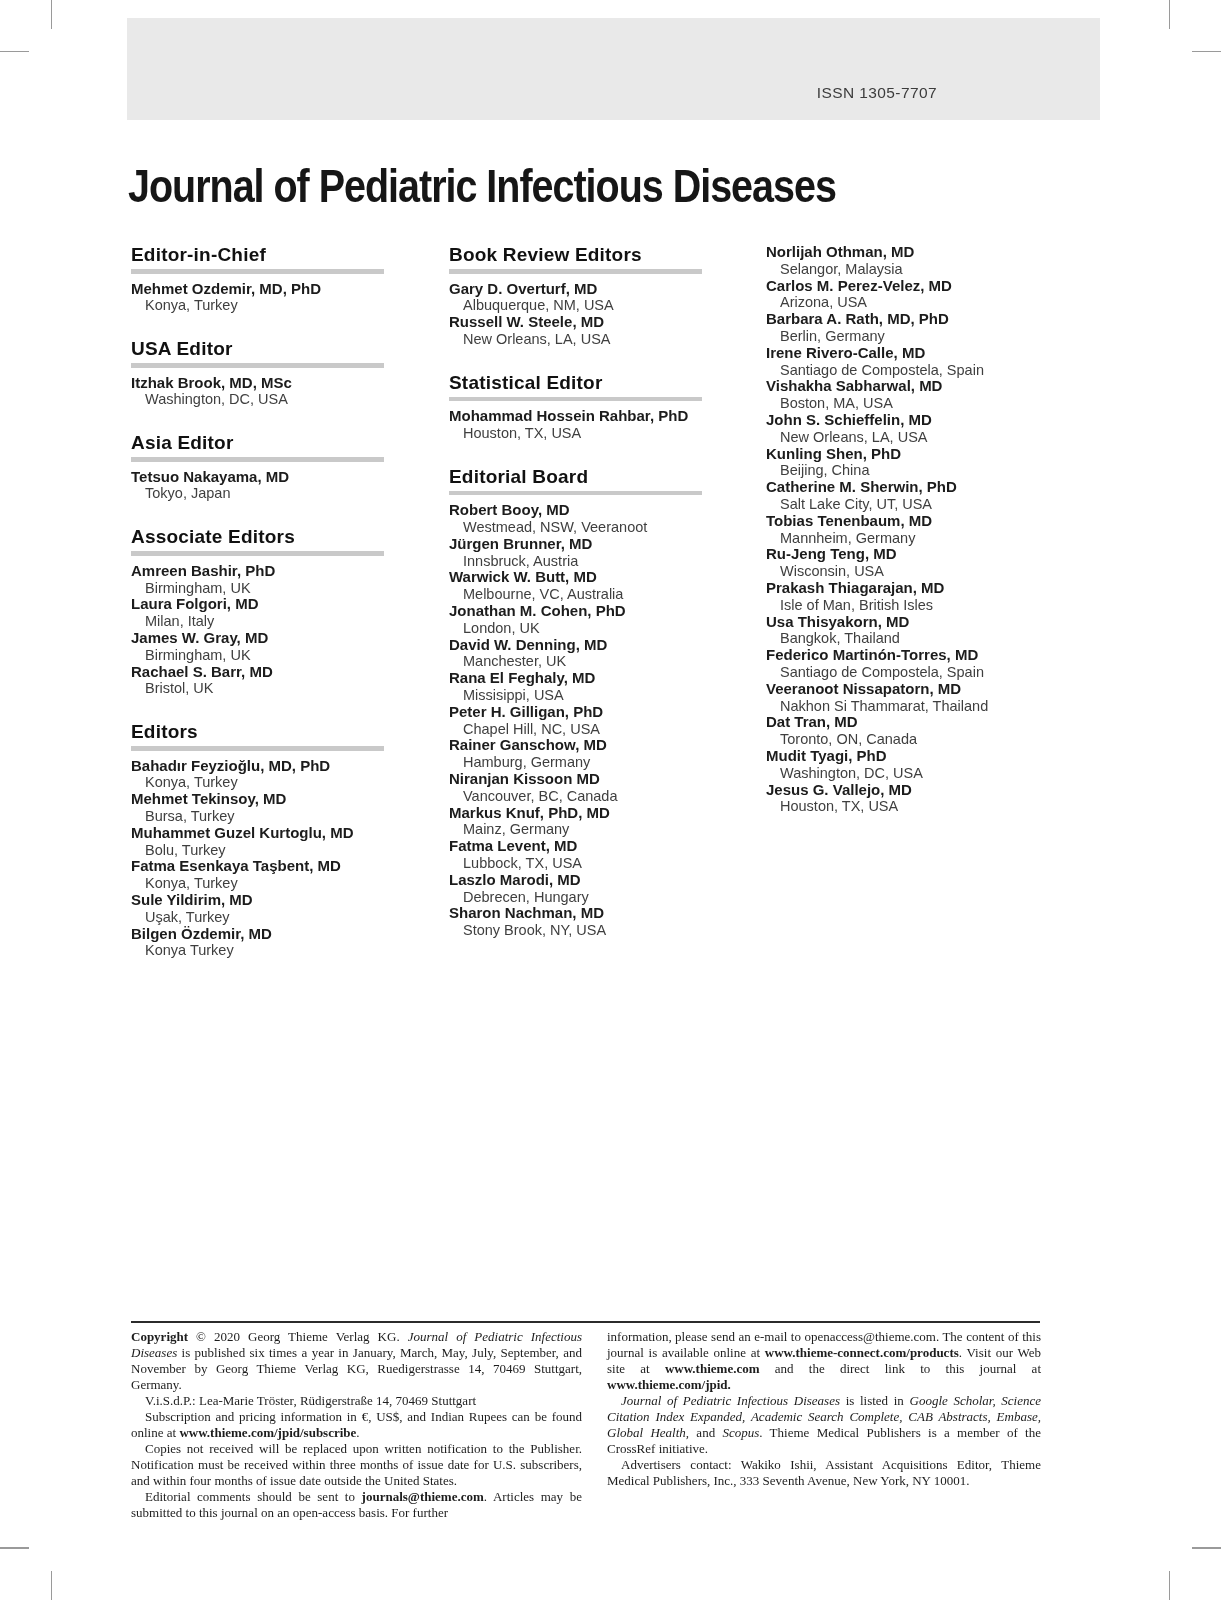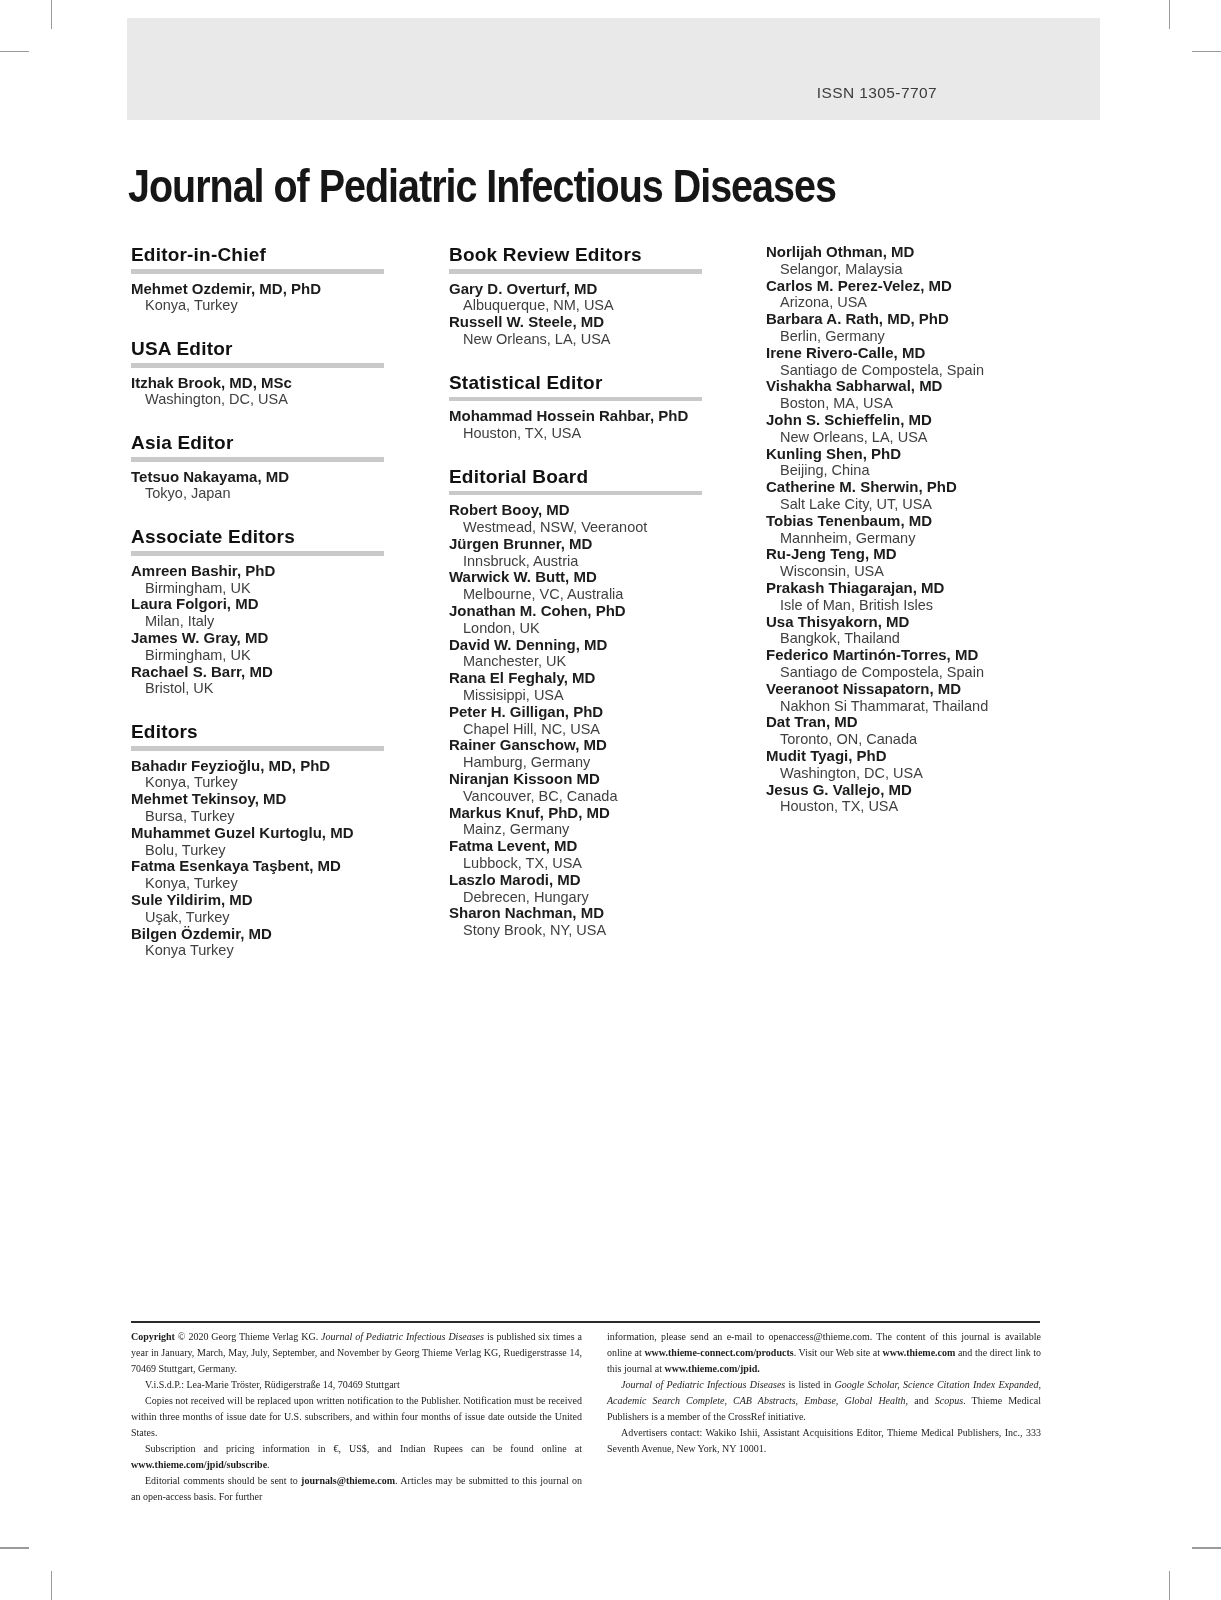--- a/index.html
+++ b/index.html
@@ -39,21 +39,21 @@
   }
   .sec-rule{height:4.5px; background:var(--rule); margin-bottom:7px;}
   .person-name{font-size:15px; line-height:16.8px; font-weight:700; color:var(--text);}
   .person-loc{font-size:14.5px; line-height:16.8px; color:var(--loc); padding-left:14px;}
   .footer-rule{
     position:absolute; left:131px; top:1321px; width:909px; height:1.5px;
     background:var(--frule);
   }
   .fcol{
     position:absolute; top:1329px;
-    font-family:"Liberation Serif", serif; font-size:10px; line-height:16px;
+    font-family:"Liberation Serif", serif; font-size:13px; line-height:16px;
     color:#1d1d1d; text-align:justify;
   }
   .fleft{left:131px; width:451px;}
   .fright{left:607px; width:434px;}
   .fpara{margin:0;}
   .fpara.indent{text-indent:14px;}
   .fpara b{font-weight:700;}
   .fpara i{font-style:italic;}
 </style>
 </head>
@@ -296,21 +296,21 @@
         <div class="person-name">Jesus G. Vallejo, MD</div>
         <div class="person-loc">Houston, TX, USA</div>
       </div>
     </div>
   </div>
 
 <div class="footer-rule"></div>
 <div class="fcol fleft">
     <p class="fpara"><b>Copyright</b><span> © 2020 Georg Thieme Verlag KG. </span><i>Journal of Pediatric Infectious Diseases</i><span> is published six times a year in January, March, May, July, September, and November by Georg Thieme Verlag KG, Ruedigerstrasse 14, 70469 Stuttgart, Germany.</span></p>
     <p class="fpara indent"><span>V.i.S.d.P.: Lea-Marie Tröster, Rüdigerstraße 14, 70469 Stuttgart</span></p>
+    <p class="fpara indent"><span>Subscription and pricing information in €, US$, and Indian Rupees can be found online at </span><b>www.thieme.com/jpid/subscribe</b><span>.</span></p>
     <p class="fpara indent"><span>Copies not received will be replaced upon written notification to the Publisher. Notification must be received within three months of issue date for U.S. subscribers, and within four months of issue date outside the United States.</span></p>
-    <p class="fpara indent"><span>Subscription and pricing information in €, US$, and Indian Rupees can be found online at </span><b>www.thieme.com/jpid/subscribe</b><span>.</span></p>
     <p class="fpara indent"><span>Editorial comments should be sent to </span><b>journals@thieme.com</b><span>. Articles may be submitted to this journal on an open-access basis. For further</span></p>
   </div>
 <div class="fcol fright">
     <p class="fpara"><span>information, please send an e-mail to openaccess@thieme.com. The content of this journal is available online at </span><b>www.thieme-connect.com/products</b><span>. Visit our Web site at </span><b>www.thieme.com</b><span> and the direct link to this journal at </span><b>www.thieme.com/jpid.</b></p>
     <p class="fpara indent"><i>Journal of Pediatric Infectious Diseases</i><span> is listed in </span><i>Google Scholar, Science Citation Index Expanded, Academic Search Complete, CAB Abstracts, Embase, Global Health,</i><span> and </span><i>Scopus</i><span>. Thieme Medical Publishers is a member of the CrossRef initiative.</span></p>
     <p class="fpara indent"><span>Advertisers contact: Wakiko Ishii, Assistant Acquisitions Editor, Thieme Medical Publishers, Inc., 333 Seventh Avenue, New York, NY 10001.</span></p>
   </div>
 
 </body></html>

